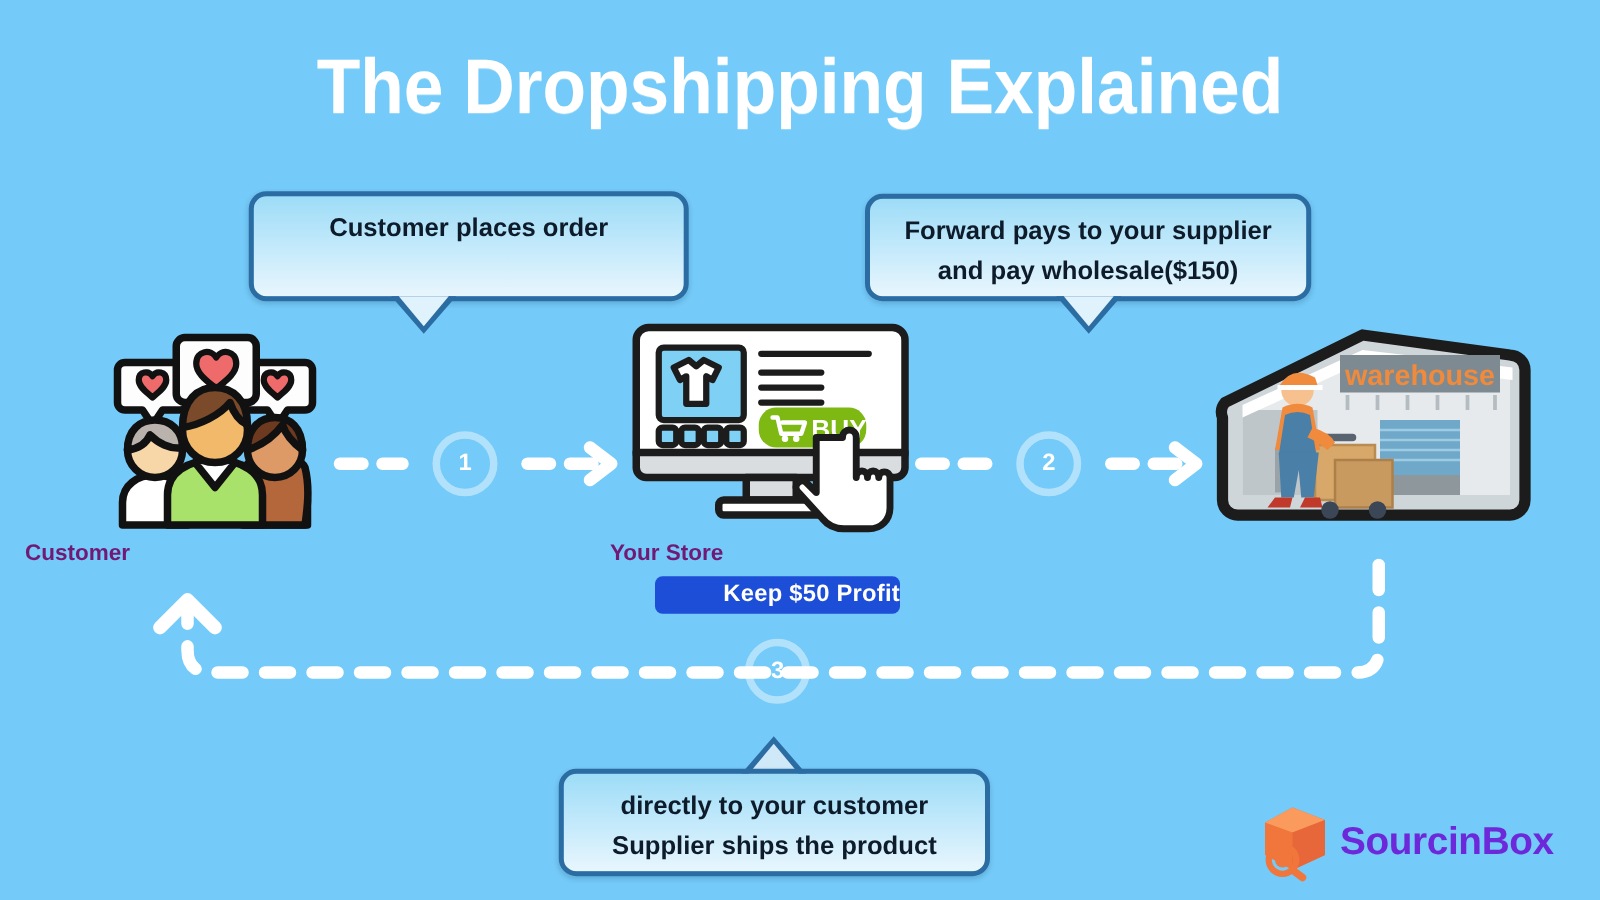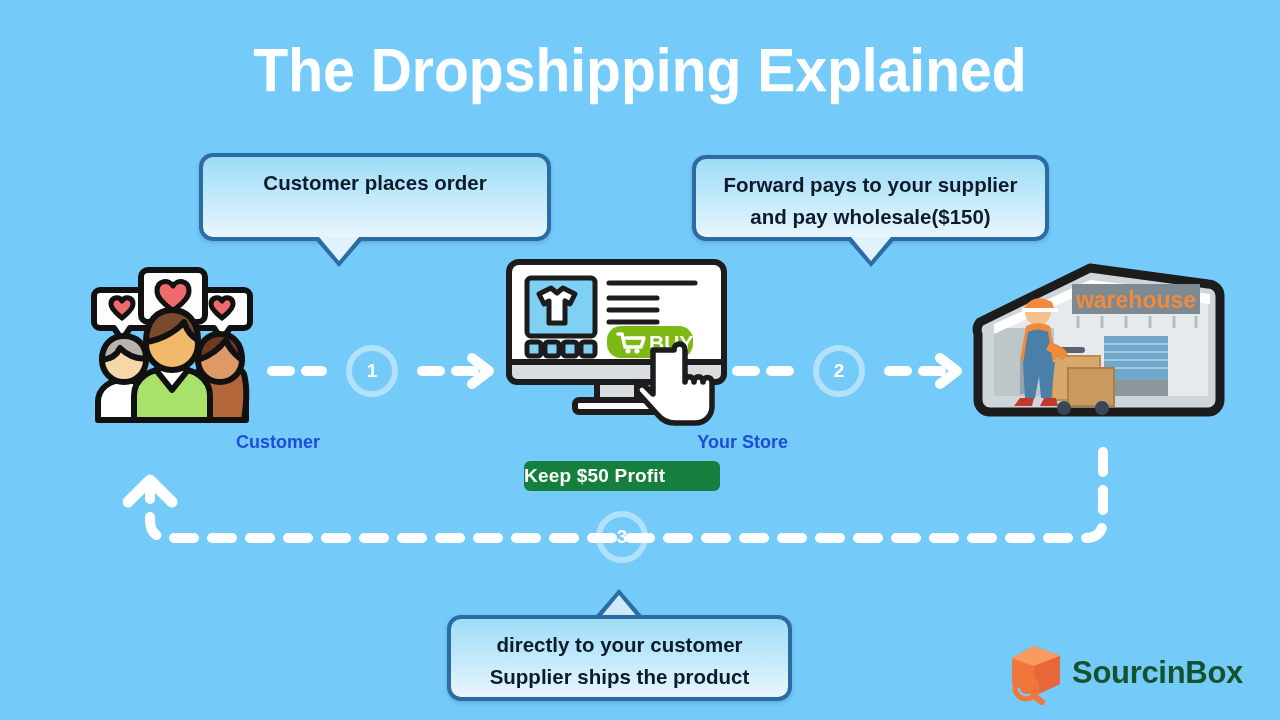--- a/index.html
+++ b/index.html
@@ -56,29 +56,29 @@
     border-left:20px solid transparent;border-right:20px solid transparent;
     border-bottom:24px solid #cfe9f8;
   }
 
   #bubble1{left:163px;top:153px;width:352px;height:88px;margin-left:36px;}
   #bubble2{left:692px;top:155px;width:357px;height:86px;}
   #bubble3{left:447px;top:615px;width:345px;height:86px;}
 
   
   .node-label{
-    position:absolute;text-align:right;color:#1d4ed8;
+    position:absolute;text-align:left;color:#701a75;
     font-weight:bold;font-size:18px;width:300px;
   }
 
   
   .profit-badge{
     position:absolute;left:524px;top:461px;width:196px;height:30px;
-    background:#15803d;border-radius:6px;color:#ffffff;
-    font-weight:bold;font-size:19px;line-height:30px;text-align:left;
+    background:#1d4ed8;border-radius:6px;color:#ffffff;
+    font-weight:bold;font-size:19px;line-height:30px;text-align:right;
     letter-spacing:.2px;
   }
 
   
   .step-circle{
     position:absolute;width:52px;height:52px;border-radius:50%;
     border:6px solid rgba(255,255,255,.45);
     box-sizing:border-box;
     color:#ffffff;font-weight:bold;font-size:19px;
     line-height:40px;text-align:center;
@@ -89,21 +89,21 @@
 
   
   .dash-arrow{position:absolute;}
   svg{overflow:visible;}
 
   
   .icon-wrap{position:absolute;}
 
   
   .logo{position:absolute;left:1008px;top:644px;display:flex;align-items:center;gap:8px;}
-  .logo-text{color:#14532d;font-weight:bold;font-size:31px;letter-spacing:-.3px;}
+  .logo-text{color:#6d28d9;font-weight:bold;font-size:31px;letter-spacing:-.3px;}
 </style>
 </head>
 <body>
 
 <div class="stage">
 
   <div class="title">The Dropshipping Explained</div>
 
   <div class="bubble" id="bubble1">
     <span class="ln">Customer places order</span>

